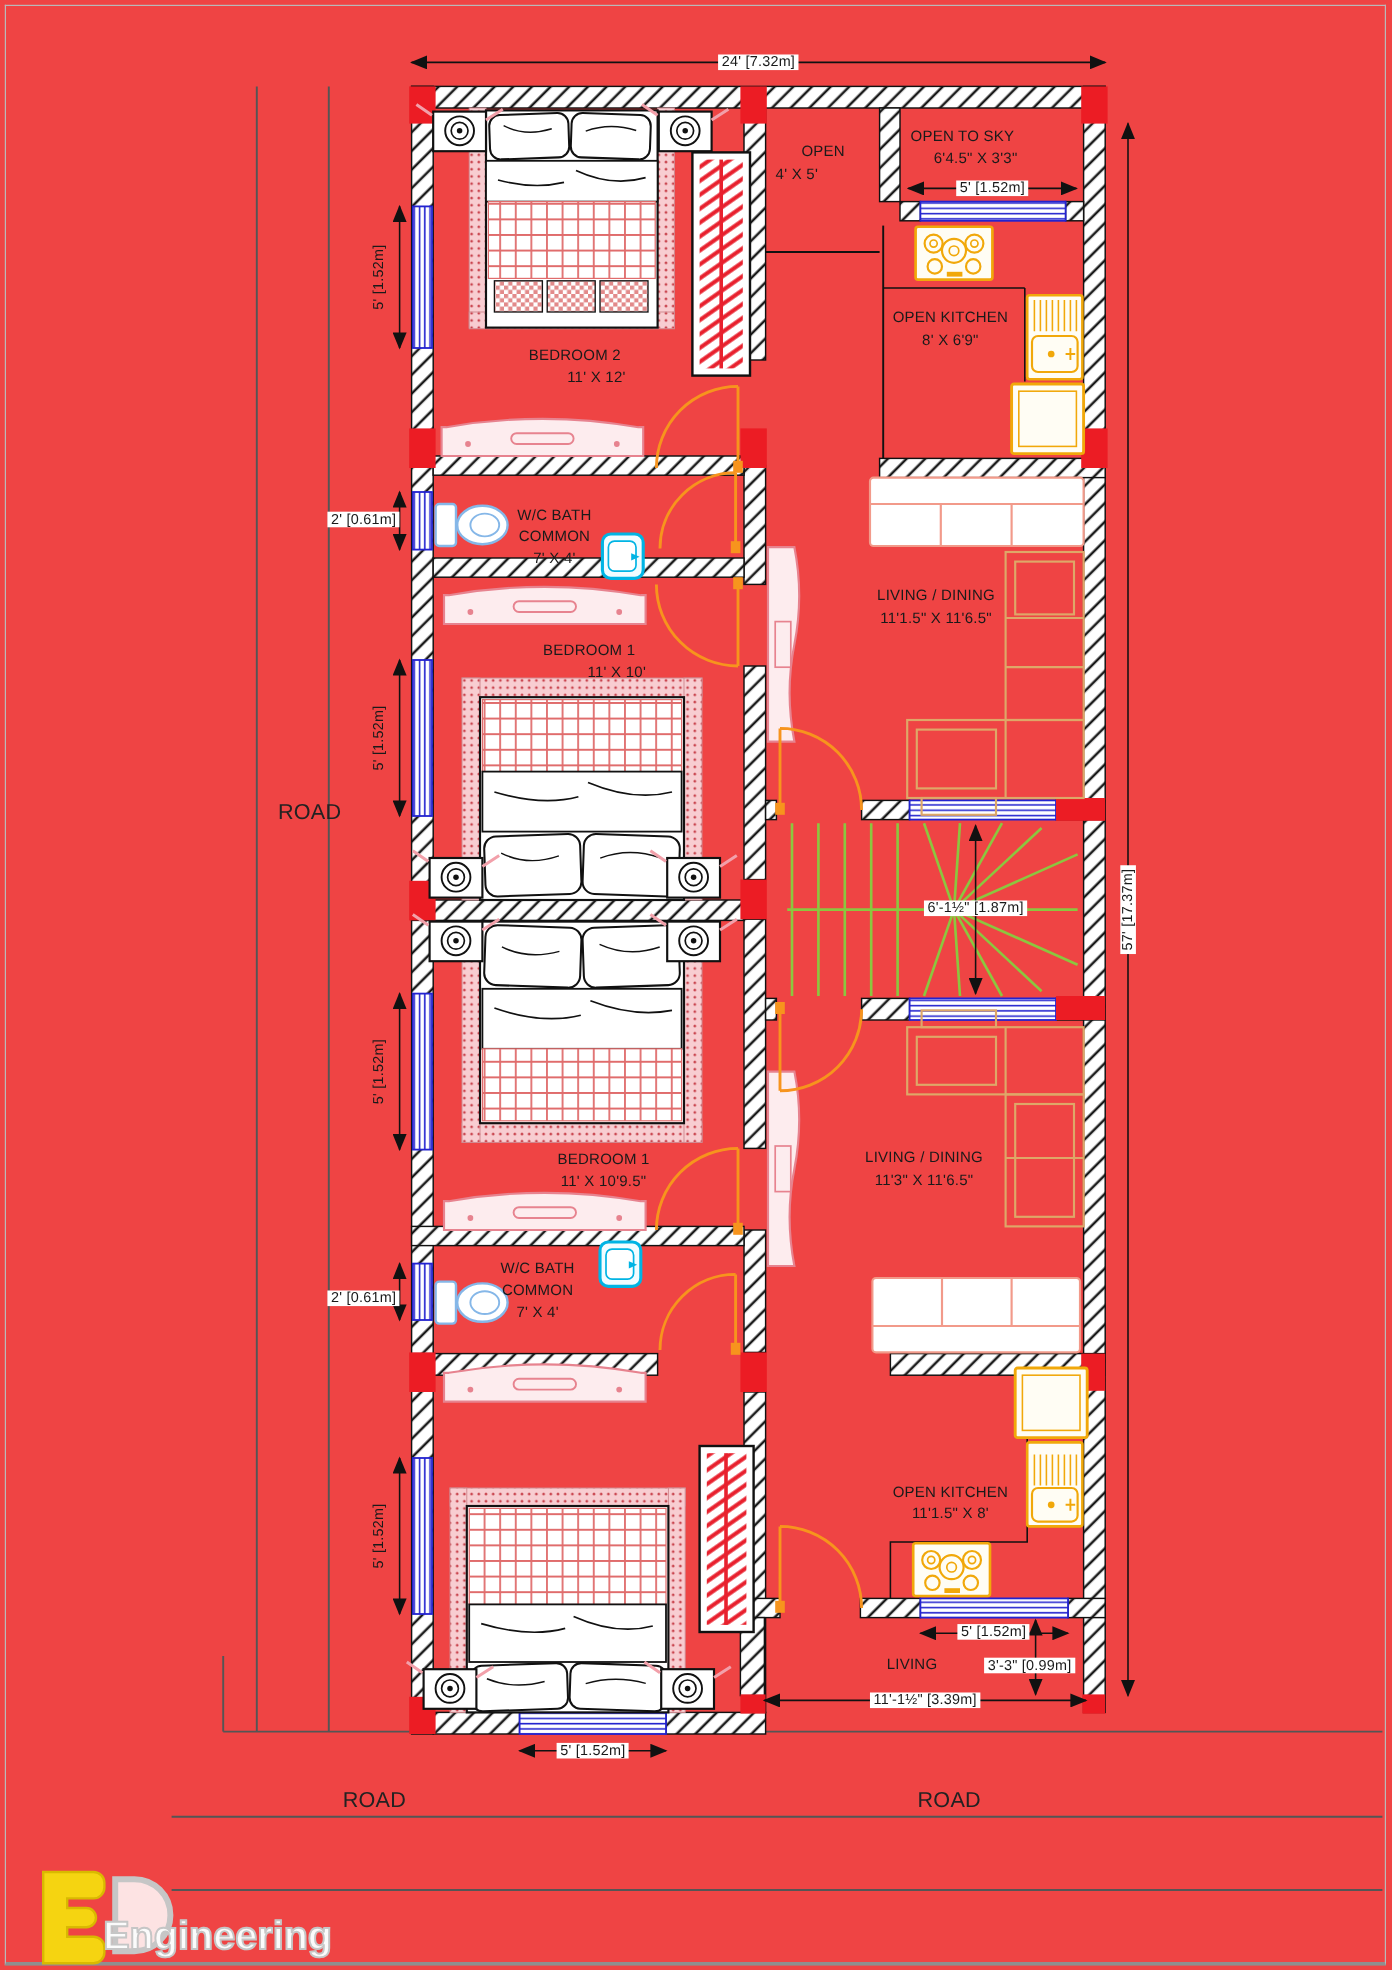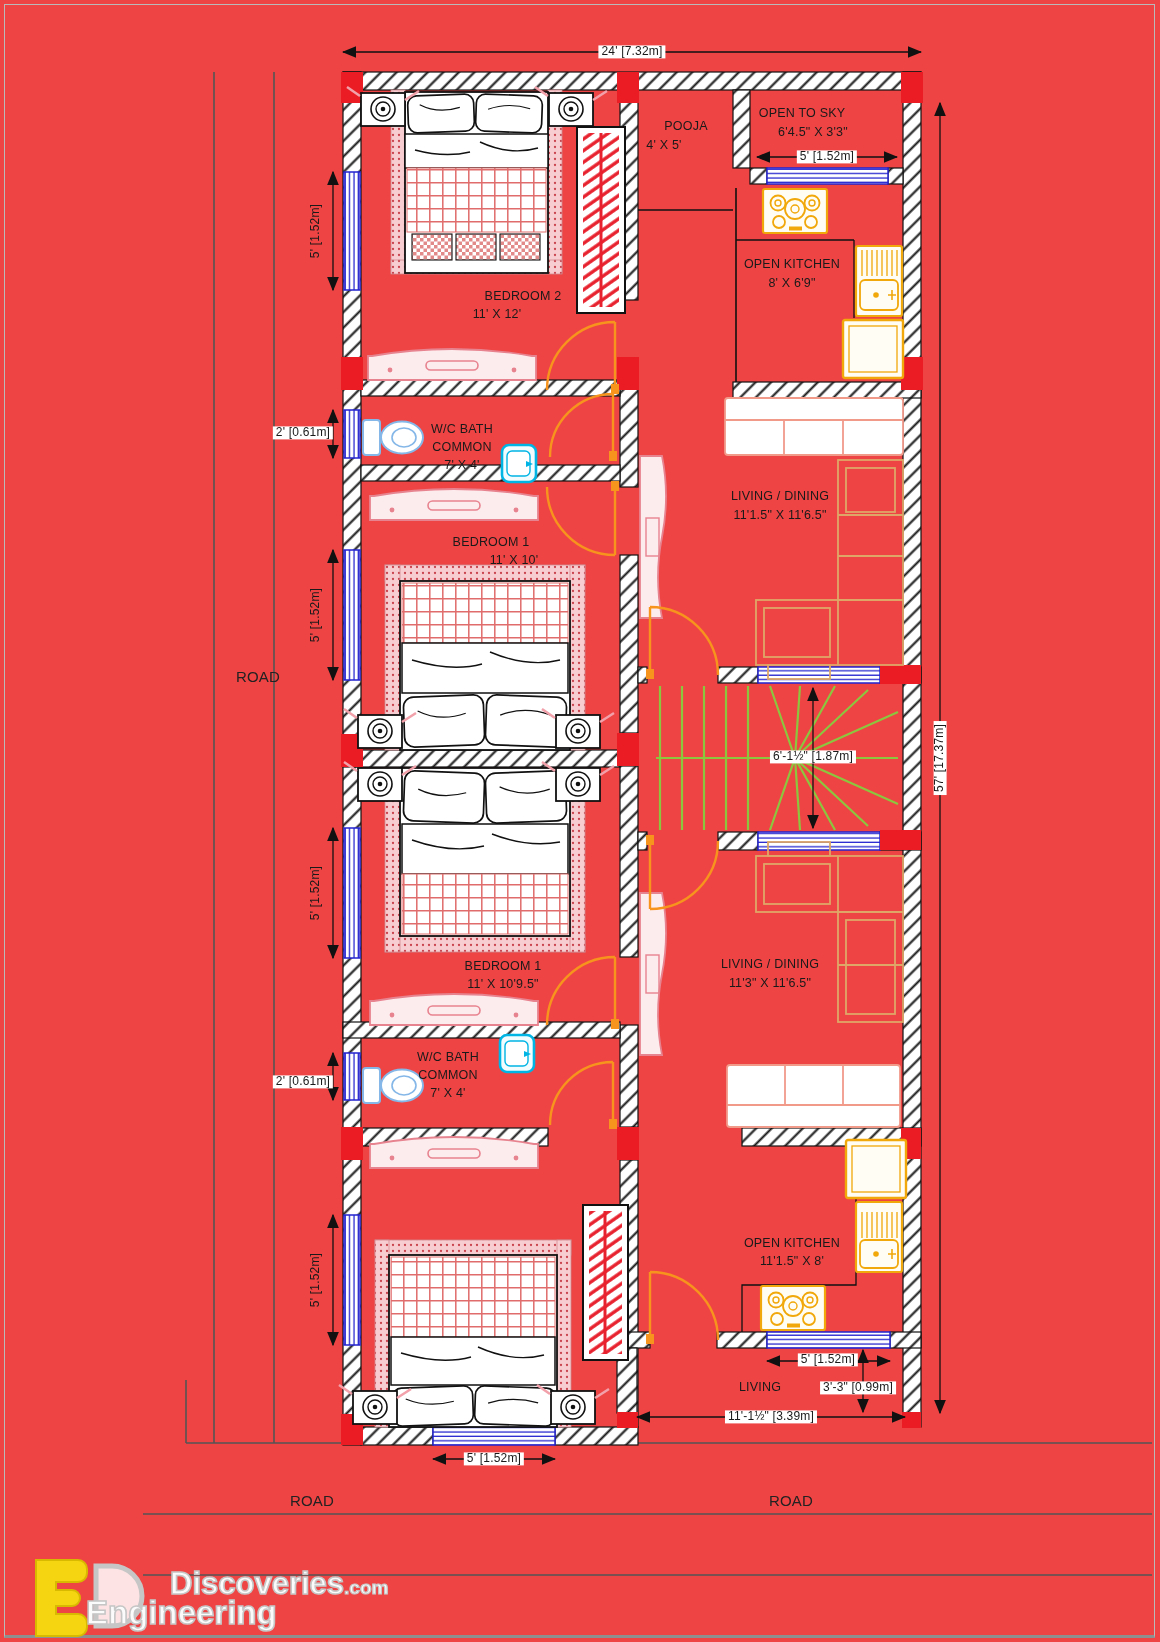--- a/index.html
+++ b/index.html
@@ -5,21 +5,21 @@
   html,body{margin:0;padding:0;background:#fff;}
   #sheet{position:relative;width:1160px;height:1642px;background:#ef4444;overflow:hidden;
          font-family:"Liberation Sans",sans-serif;color:#1a1a1a;}
   #frame{position:absolute;left:4px;top:4px;right:5px;bottom:4px;border:1.5px solid #b9b9b9;border-bottom:3px solid #8f8f8f;pointer-events:none;}
   svg{position:absolute;left:0;top:0;}
   .lbl{position:absolute;transform:translate(-50%,-50%);font-size:12.5px;letter-spacing:.2px;
        white-space:nowrap;text-align:center;line-height:1.1;color:#1a1a1a;}
   .dim{font-size:12px;background:#fff;padding:0 3px;}
   .vdim{writing-mode:vertical-rl;transform:translate(-50%,-50%) rotate(180deg);font-size:12px;}
   .vdim.bg{background:#fff;padding:3px 0;}
-  .road{font-size:15px;color:#222;}
+  .road{font-size:18px;color:#222;}
   
   .wm{position:absolute;font-weight:bold;color:rgba(255,255,255,.92);
       -webkit-text-stroke:1.6px #c6c6c6;text-shadow:0 0 1px #cfcfcf;}
   .wm-top{left:170px;top:1566px;font-size:31px;}
   .wm-top .small{font-size:19px;-webkit-text-stroke:1.2px #c6c6c6;}
   .wm-bot{left:86px;top:1594px;font-size:33px;}
 </style>
 </head>
 <body>
 
@@ -399,31 +399,31 @@
   <line x1="333" y1="1215" x2="333" y2="1345" marker-start="url(#ma)" marker-end="url(#ma)"></line>
   <line x1="433" y1="1459" x2="555" y2="1459" marker-start="url(#ma)" marker-end="url(#ma)"></line>
   <line x1="767" y1="1361" x2="890" y2="1361" marker-start="url(#ma)" marker-end="url(#ma)"></line>
   <line x1="637" y1="1417" x2="905" y2="1417" marker-start="url(#ma)" marker-end="url(#ma)"></line>
   <line x1="863" y1="1350" x2="863" y2="1412" marker-start="url(#ma)" marker-end="url(#ma)"></line>
 </g>
 </svg>
 
 <div class="lbl dim" style="left:632px;top:52px">24' [7.32m]</div>
 
-<div class="lbl" style="left:686px;top:127px">POOJA</div>
+<div class="lbl" style="left:686px;top:127px">OPEN</div>
 <div class="lbl" style="left:664px;top:146px">4' X 5'</div>
 
 <div class="lbl" style="left:802px;top:114px">OPEN TO SKY</div>
 <div class="lbl" style="left:813px;top:133px">6'4.5" X 3'3"</div>
 <div class="lbl dim" style="left:827px;top:157px">5' [1.52m]</div>
 
 <div class="lbl" style="left:792px;top:265px">OPEN KITCHEN</div>
 <div class="lbl" style="left:792px;top:284px">8' X 6'9"</div>
 
-<div class="lbl" style="left:523px;top:297px">BEDROOM 2</div>
+<div class="lbl" style="left:479px;top:297px">BEDROOM 2</div>
 <div class="lbl" style="left:497px;top:315px">11' X 12'</div>
 
 <div class="lbl vdim" style="left:316px;top:231px">5' [1.52m]</div>
 <div class="lbl dim" style="left:303px;top:433px">2' [0.61m]</div>
 <div class="lbl vdim" style="left:316px;top:615px">5' [1.52m]</div>
 <div class="lbl vdim" style="left:316px;top:893px">5' [1.52m]</div>
 <div class="lbl dim" style="left:303px;top:1082px">2' [0.61m]</div>
 <div class="lbl vdim" style="left:316px;top:1280px">5' [1.52m]</div>
 
 <div class="lbl" style="left:462px;top:430px">W/C BATH</div>
@@ -460,16 +460,15 @@
 <div class="lbl dim" style="left:771px;top:1417px">11'-1½" [3.39m]</div>
 <div class="lbl dim" style="left:494px;top:1459px">5' [1.52m]</div>
 
 <div class="lbl road" style="left:312px;top:1501px">ROAD</div>
 <div class="lbl road" style="left:791px;top:1501px">ROAD</div>
 
 <svg width="130" height="90" style="left:18px;top:1554px" viewBox="0 0 130 90">
   <path d="M78 12 h16 a30 30 0 0 1 0 60 h-16 z" fill="rgba(255,255,255,.85)" stroke="#c6c6c6" stroke-width="5"></path>
   <path d="M18 6 h42 a9 9 0 0 1 9 9 v4 a9 9 0 0 1 -9 9 h-22 v8 h16 a8 8 0 0 1 0 16 h-16 v8 h22 a9 9 0 0 1 9 9 v4 a9 9 0 0 1 -9 9 h-42 z" fill="#f5d411" stroke="#d9b900" stroke-width="2"></path>
 </svg>
-<div class="wm wm-top"><span>Discoveries</span><span class="small">.com</span></div>
 <div class="wm wm-bot">Engineering</div>
 
 </div>
 
 </body></html>

